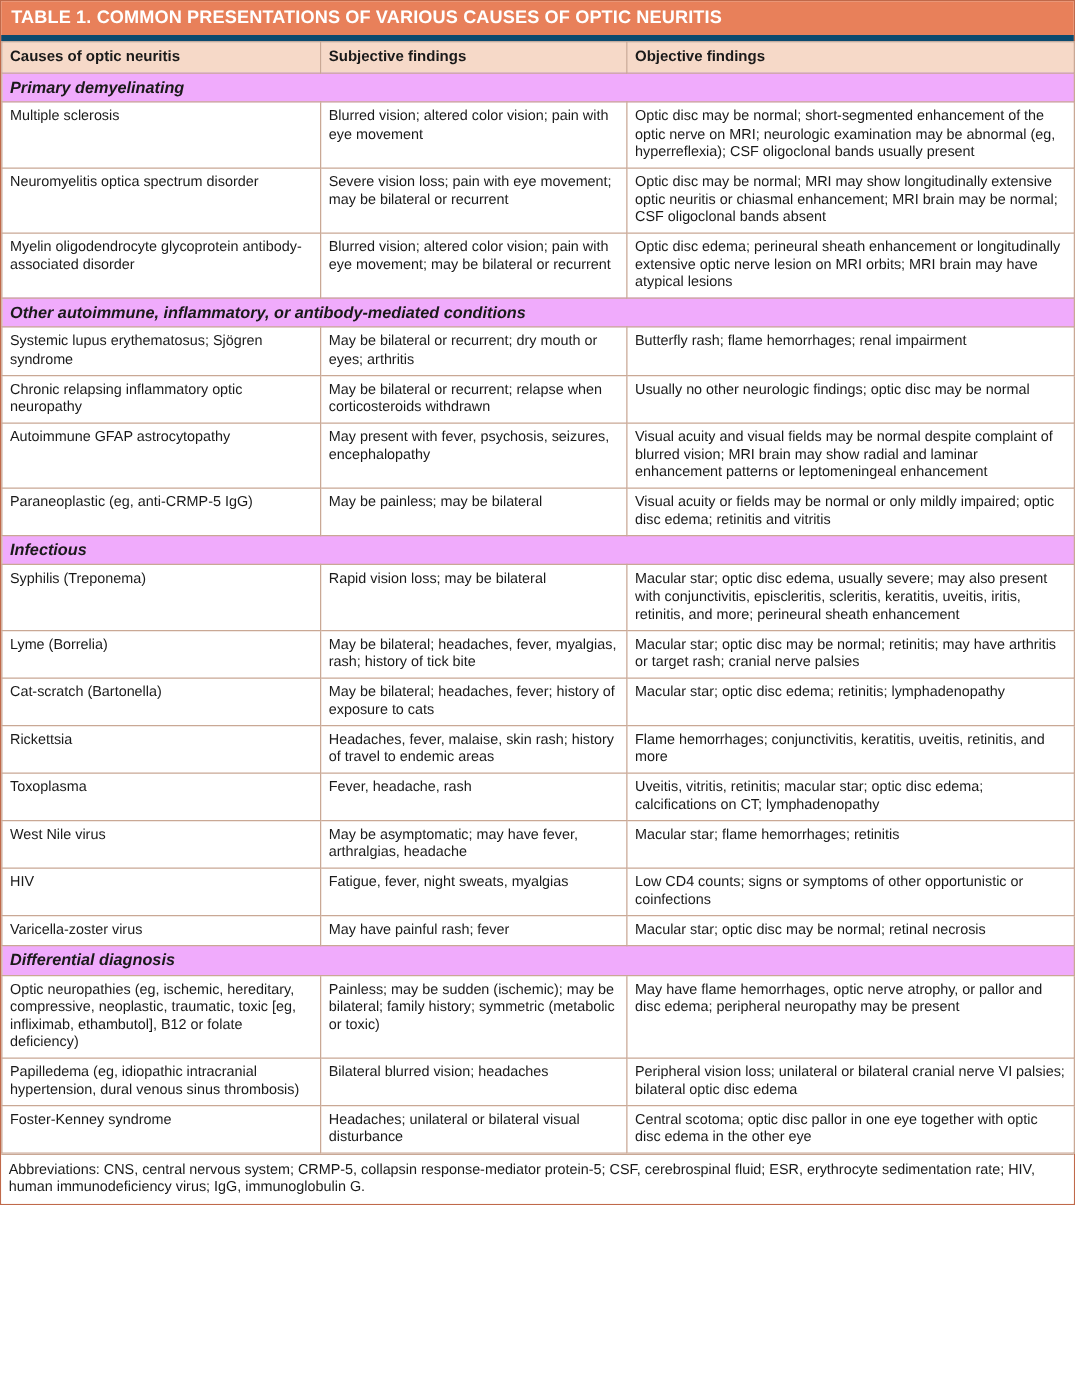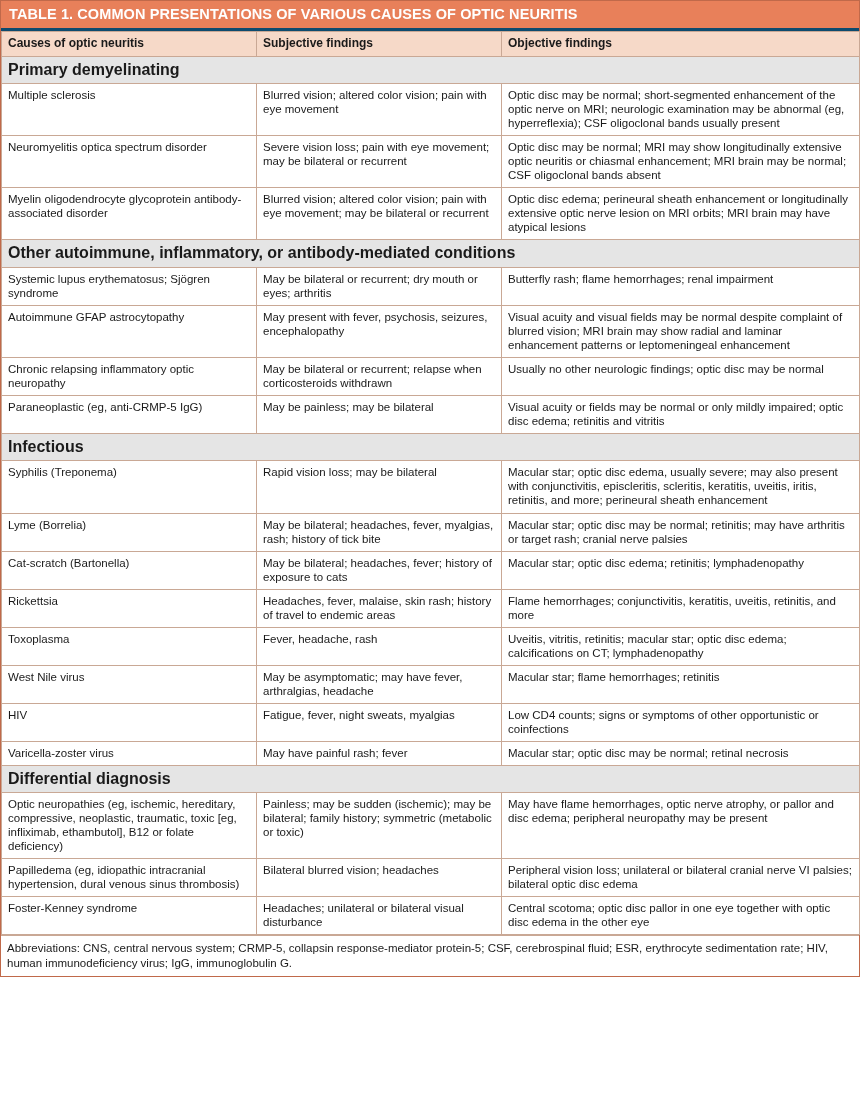--- a/index.html
+++ b/index.html
@@ -17,21 +17,21 @@
     border: 1px solid #c0694a;
     background: #ffffff;
   }
   .title-bar {
     background: #e8805a;
     color: #ffffff;
     font-weight: bold;
     font-size: 14.5px;
     padding: 5px 8px 6px 8px;
     letter-spacing: 0.1px;
-    border-bottom: 3px solid #0c4a6e;
+    border-bottom: 5px solid #0c4a6e;
   }
   table {
     border-collapse: collapse;
     width: 100%;
     table-layout: fixed;
     padding-left: 20px;
   }
   col.c1 { width: 255px; }
   col.c2 { width: 245px; }
   col.c3 { width: 358px; }
@@ -44,24 +44,25 @@
     color: #1a1a1a;
   }
   thead th {
     background: #f6d9c8;
     font-weight: bold;
     text-align: left;
     font-size: 12px;
     padding: 4px 6px 5px 6px;
   }
   tr.section td {
-    background: #e5e5e5;
+    background: #f0abfc;
     font-weight: bold;
-    font-size: 16px;
+    font-size: 13px;
     padding: 3px 6px 4px 6px;
+    font-style: italic;
   }
   tr.data td {
     background: #ffffff;
   }
   .footnote {
     border-top: 1px solid #c9a895;
     background: #ffffff;
     font-size: 11.5px;
     line-height: 1.25;
     padding: 5px 6px 6px 6px;
@@ -107,28 +108,28 @@
         </tr>
         <tr class="section">
           <td colspan="3">Other autoimmune, inflammatory, or antibody-mediated conditions</td>
         </tr>
         <tr class="data">
           <td>Systemic lupus erythematosus; Sjögren syndrome</td>
           <td>May be bilateral or recurrent; dry mouth or eyes; arthritis</td>
           <td>Butterfly rash; flame hemorrhages; renal impairment</td>
         </tr>
         <tr class="data">
+          <td>Chronic relapsing inflammatory optic neuropathy</td>
+          <td>May be bilateral or recurrent; relapse when corticosteroids withdrawn</td>
+          <td>Usually no other neurologic findings; optic disc may be normal</td>
+        </tr>
+        <tr class="data">
           <td>Autoimmune GFAP astrocytopathy</td>
           <td>May present with fever, psychosis, seizures, encephalopathy</td>
           <td>Visual acuity and visual fields may be normal despite complaint of blurred vision; MRI brain may show radial and laminar enhancement patterns or leptomeningeal enhancement</td>
-        </tr>
-        <tr class="data">
-          <td>Chronic relapsing inflammatory optic neuropathy</td>
-          <td>May be bilateral or recurrent; relapse when corticosteroids withdrawn</td>
-          <td>Usually no other neurologic findings; optic disc may be normal</td>
         </tr>
         <tr class="data">
           <td>Paraneoplastic (eg, anti-CRMP-5 IgG)</td>
           <td>May be painless; may be bilateral</td>
           <td>Visual acuity or fields may be normal or only mildly impaired; optic disc edema; retinitis and vitritis</td>
         </tr>
         <tr class="section">
           <td colspan="3">Infectious</td>
         </tr>
         <tr class="data">

